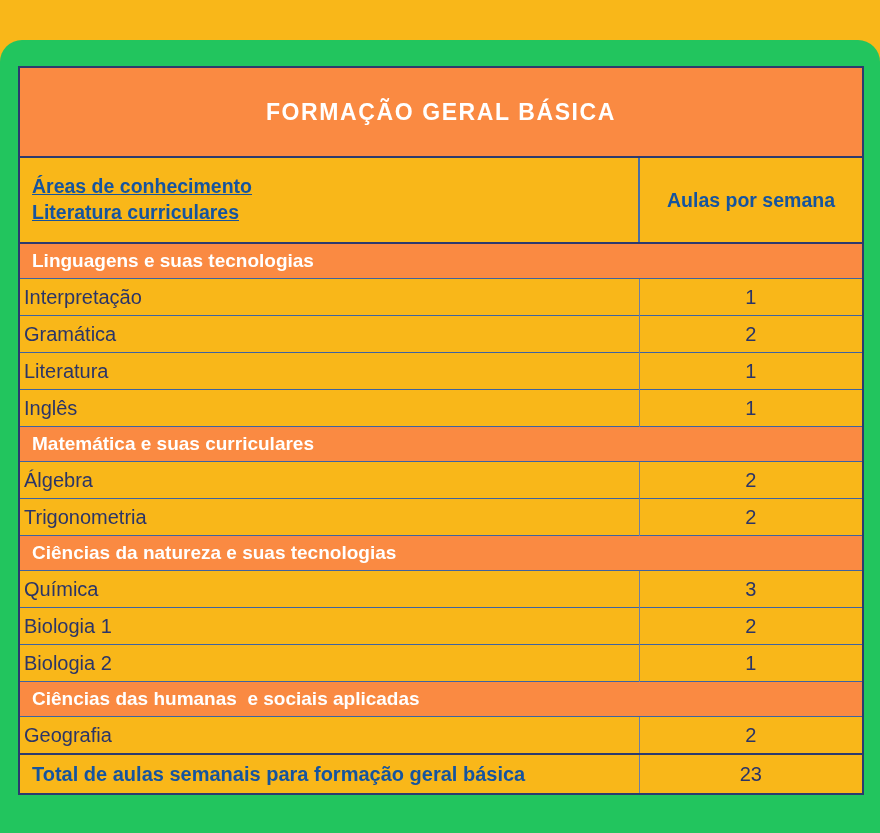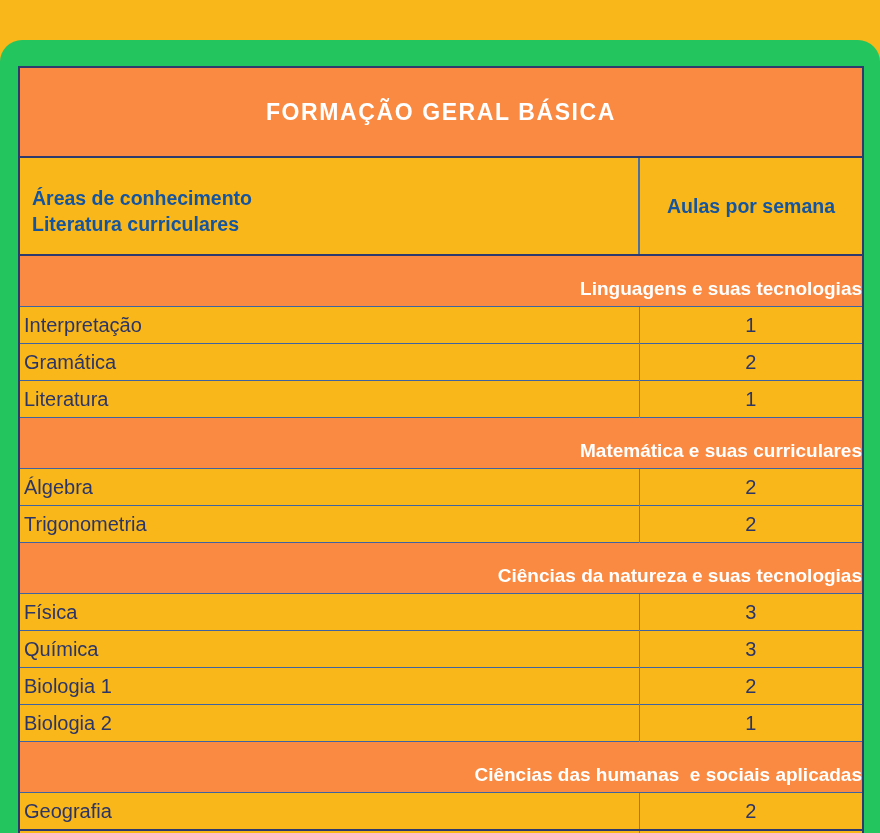--- a/index.html
+++ b/index.html
@@ -56,39 +56,40 @@
     background: #f9b719;
     color: #15549f;
     font-size: 19.5px;
     font-weight: bold;
     vertical-align: middle;
     height: 84px;
     border-bottom: 2px solid #2c3a6e;
   }
   .colhead.left {
     text-align: left;
-    padding: 12px 0 0 12px;
+    padding: 0 0 0 12px;
     line-height: 1.32;
     border-right: 2px solid #4a6fa5;
+    text-decoration: underline;
   }
   .colhead.right {
     text-align: center;
     padding: 0 6px;
   }
 
   
   .section-cell {
     background: #fa8a42;
     color: #ffffff;
     font-size: 19px;
     font-weight: bold;
-    text-align: right;
+    text-align: left;
     vertical-align: middle;
     height: 34px;
-    padding: 16px 0 0 12px;
+    padding: 0 0 0 12px;
     border-top: 1.5px solid #3f63a0;
     border-bottom: 1.5px solid #3f63a0;
     white-space: pre;
   }
 
   
   .comp-name {
     background: #f9b719;
     color: #2b3568;
     font-size: 20px;
@@ -165,36 +166,36 @@
         </tr>
         <tr>
           <td class="comp-name">Gramática</td>
           <td class="comp-val">2</td>
         </tr>
         <tr>
           <td class="comp-name">Literatura</td>
           <td class="comp-val">1</td>
         </tr>
         <tr>
+          <td class="comp-name">Inglês</td>
+          <td class="comp-val">1</td>
+        </tr>
+        <tr>
           <td class="section-cell" colspan="2">Matemática e suas curriculares</td>
         </tr>
         <tr>
           <td class="comp-name">Álgebra</td>
           <td class="comp-val">2</td>
         </tr>
         <tr>
           <td class="comp-name">Trigonometria</td>
           <td class="comp-val">2</td>
         </tr>
         <tr>
           <td class="section-cell" colspan="2">Ciências da natureza e suas tecnologias</td>
-        </tr>
-        <tr>
-          <td class="comp-name">Física</td>
-          <td class="comp-val">3</td>
         </tr>
         <tr>
           <td class="comp-name">Química</td>
           <td class="comp-val">3</td>
         </tr>
         <tr>
           <td class="comp-name">Biologia 1</td>
           <td class="comp-val">2</td>
         </tr>
         <tr>

